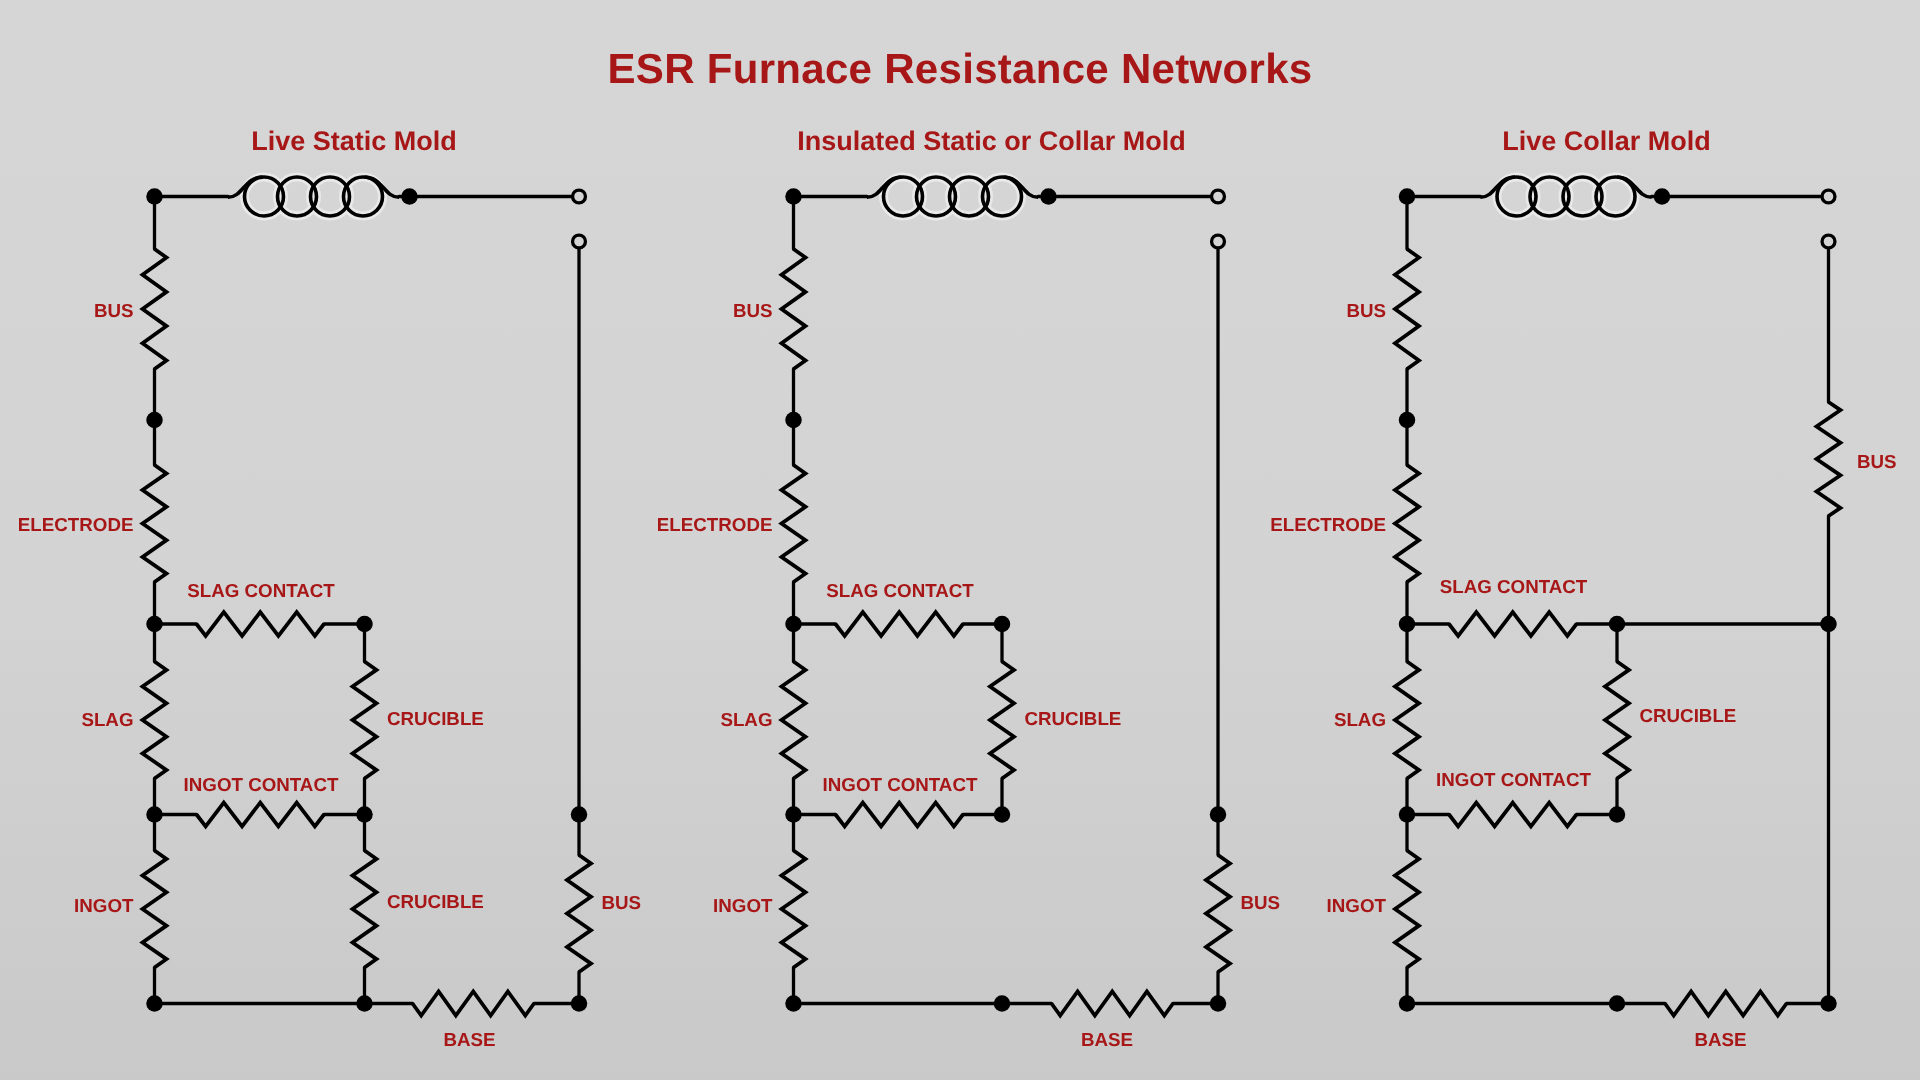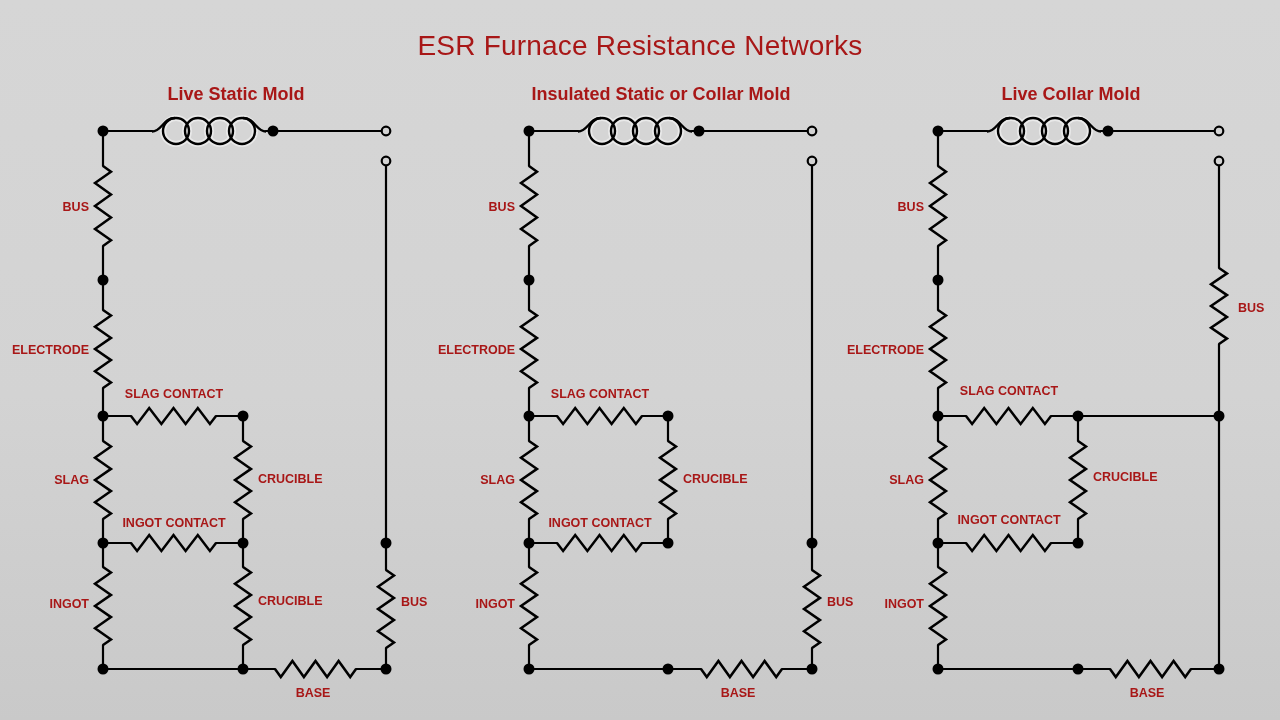--- a/index.html
+++ b/index.html
@@ -3,21 +3,21 @@
 <meta charset="utf-8">
 <style>
   html,body{margin:0;padding:0;}
   body{
     width:1280px;height:720px;overflow:hidden;position:relative;
     background:linear-gradient(180deg,#d6d6d6 0%,#d3d3d3 55%,#c9c9c9 100%);
     font-family:"Liberation Sans",sans-serif;
   }
   #page-title{
     position:absolute;top:30px;left:0;right:0;text-align:center;
-    font-size:28px;font-weight:400;letter-spacing:.2px;color:var(--red,#a81717);
+    font-size:28px;font-weight:700;letter-spacing:.2px;color:var(--red,#a81717);
   }
   #schematic{position:absolute;left:0;top:0;}
   .wire{stroke:var(--line,#000);stroke-width:2.2;stroke-linecap:round;}
   .res{fill:none;stroke:var(--line,#000);stroke-width:2.5;stroke-linejoin:miter;}
   .coil{fill:none;stroke:var(--line,#000);stroke-width:2.4;}
   .coil-halo{fill:none;stroke:#e9e9e9;stroke-width:6;}
   .node{fill:var(--line,#000);stroke:none;}
   .term{fill:#d3d3d3;stroke:var(--line,#000);stroke-width:2.2;}
   .lbl{font:bold 12.5px "Liberation Sans",sans-serif;fill:var(--red,#a81717);}
   .heading{font:bold 18px "Liberation Sans",sans-serif;fill:var(--red,#a81717);text-anchor:middle;}

